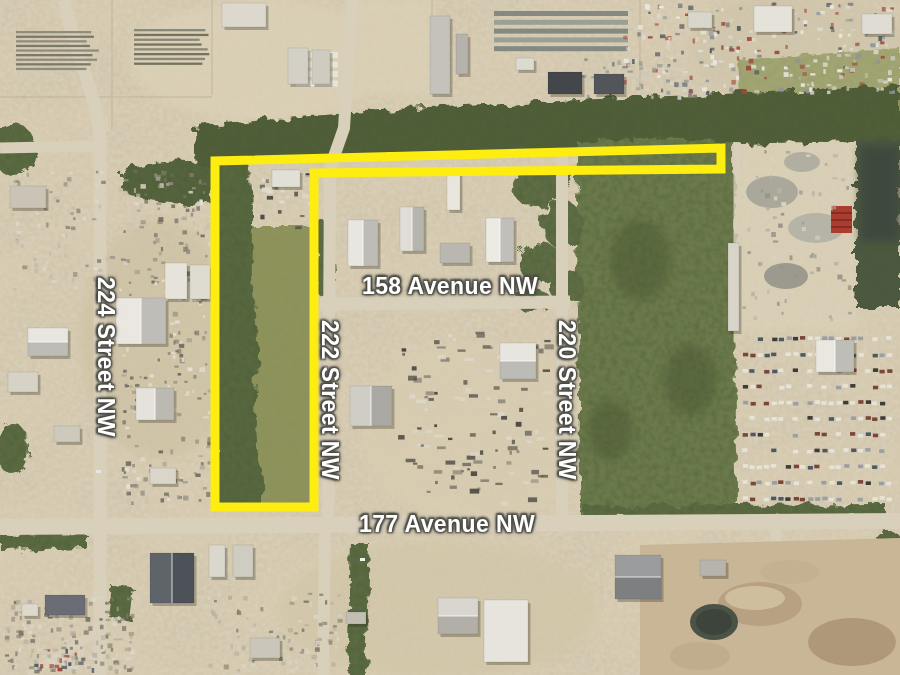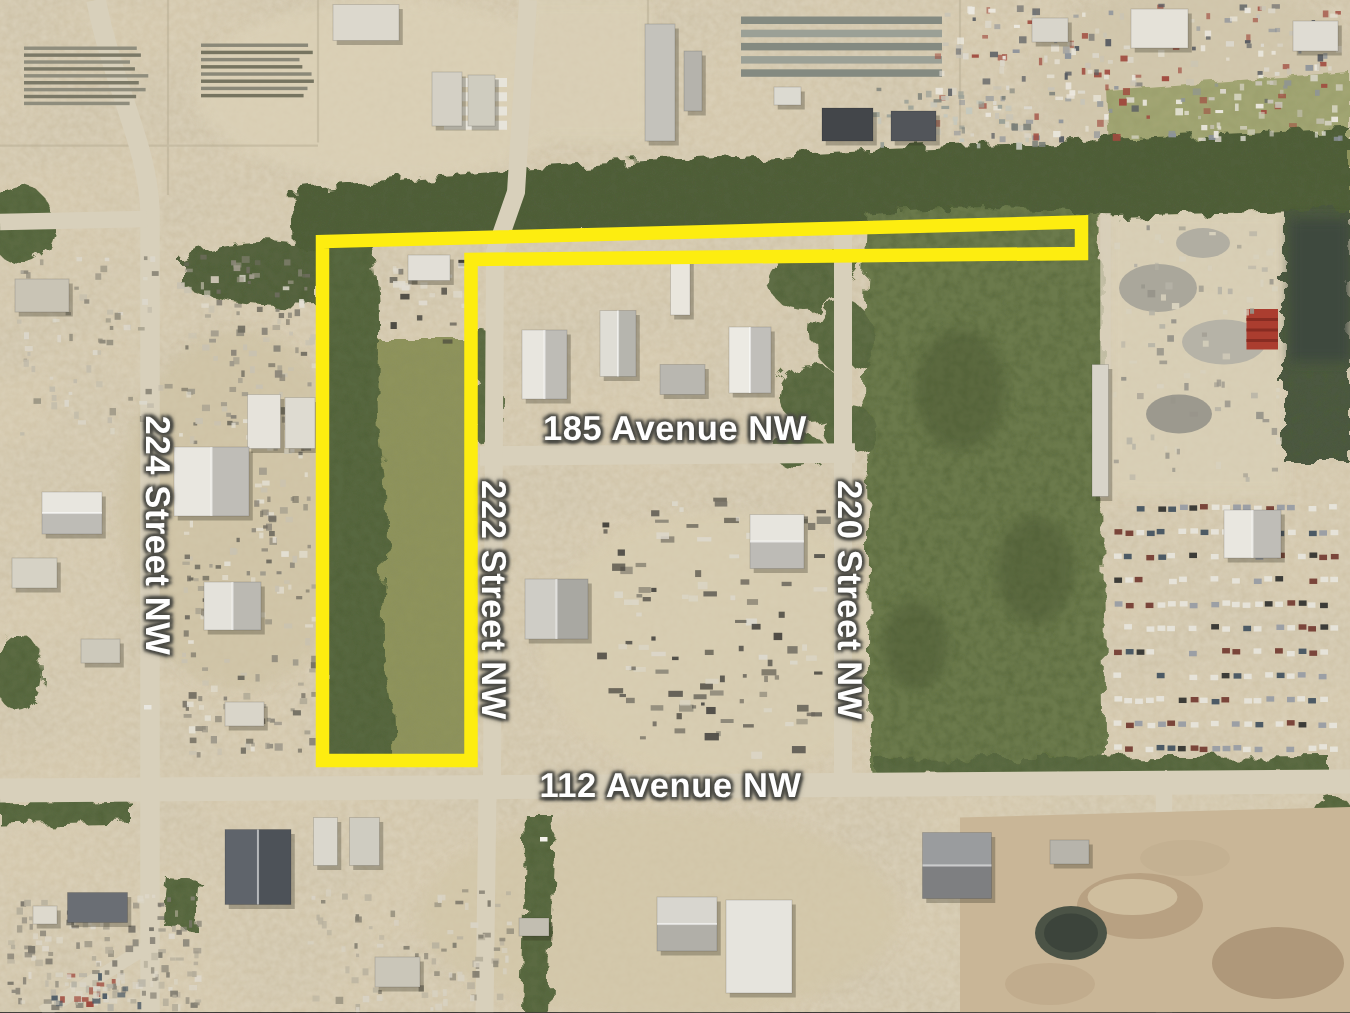--- a/index.html
+++ b/index.html
@@ -1646,15 +1646,15 @@
         <rect x="96" y="470" width="5" height="3" fill="#e8e6de"></rect>
         <rect x="565" y="420" width="5" height="3" fill="#f6f4ec"></rect>
       </g>
 
     <polygon id="boundary" fill="none" stroke-linejoin="miter" stroke-miterlimit="6" points="215,507 215,161 721,148 721,169 314,173 314,507" stroke="#ffee00" stroke-width="9"></polygon>
   </svg>
 
   <div class="map-label vert" id="lbl-224">224 Street NW</div>
   <div class="map-label vert" id="lbl-222">222 Street NW</div>
   <div class="map-label vert" id="lbl-220">220 Street NW</div>
-  <div class="map-label" id="lbl-113">185 Avenue NW</div>
-  <div class="map-label" id="lbl-112">112 Avenue NW</div>
+  <div class="map-label" id="lbl-113">158 Avenue NW</div>
+  <div class="map-label" id="lbl-112">177 Avenue NW</div>
 </div>
 
 </body></html>

